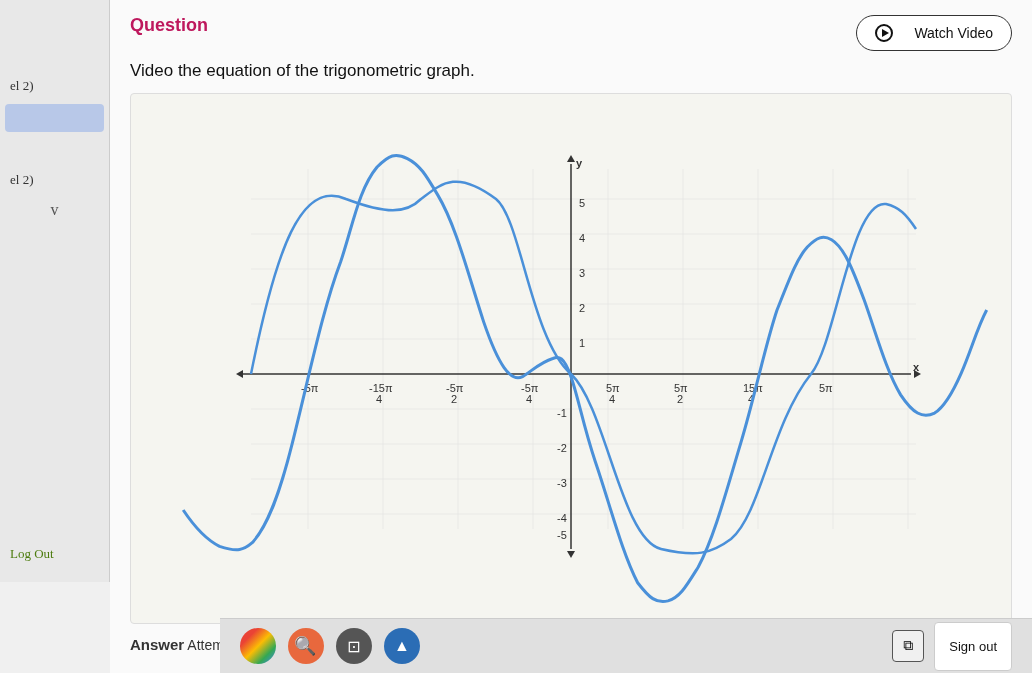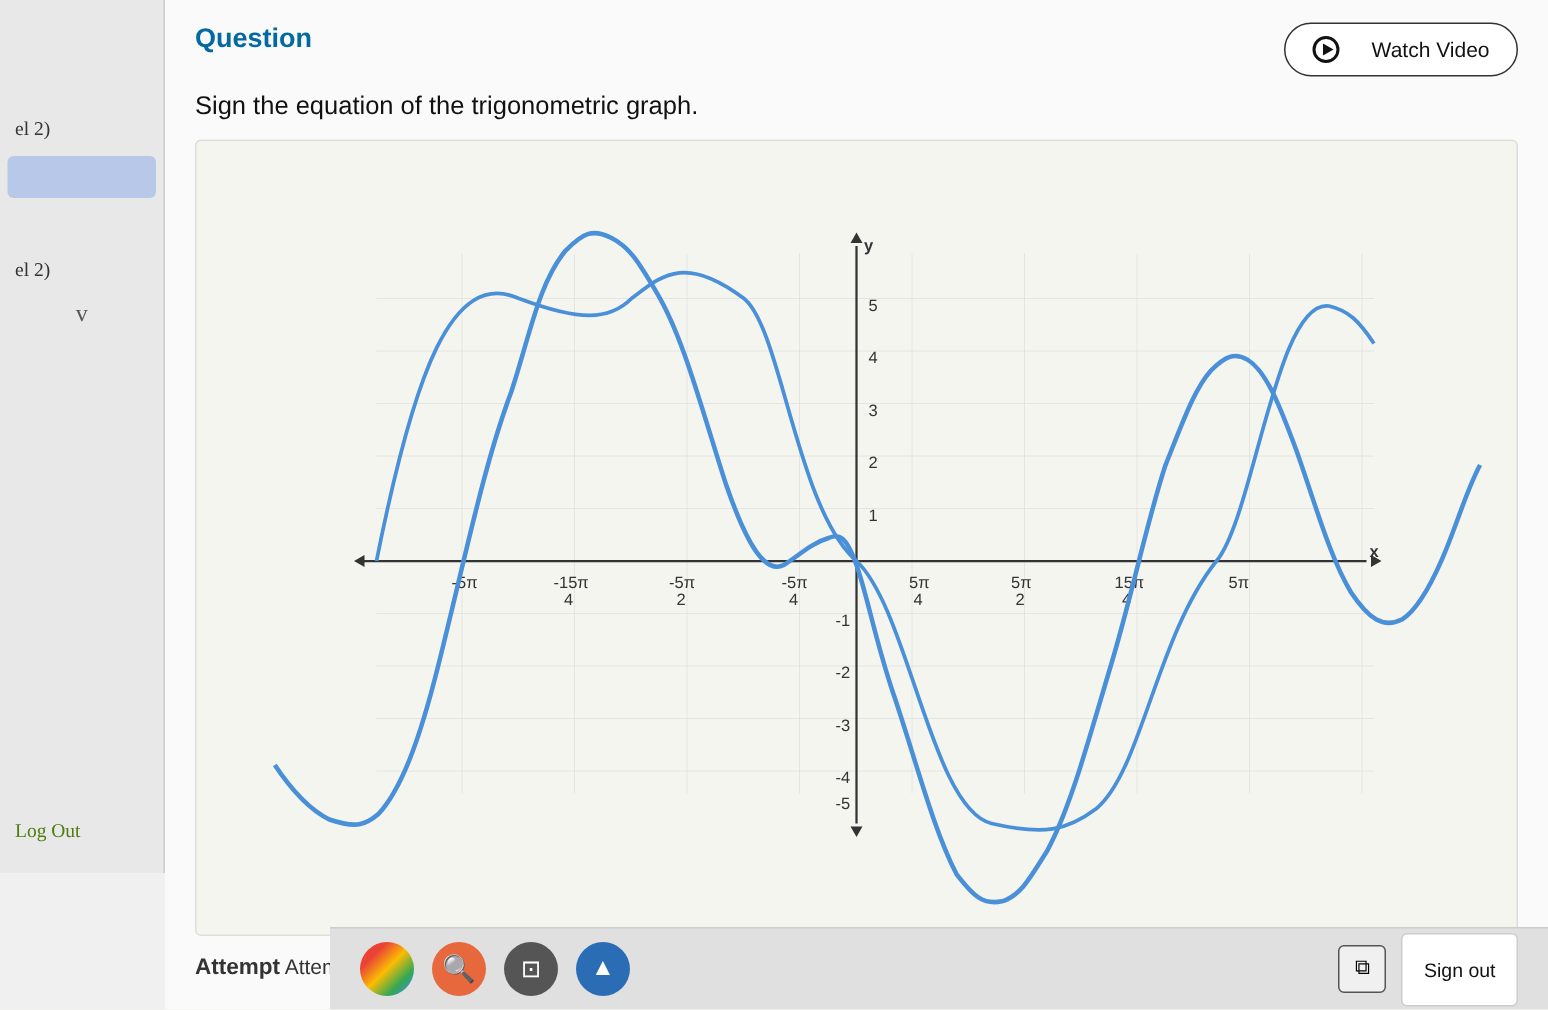--- a/index.html
+++ b/index.html
@@ -63,21 +63,21 @@
     
     .header-row {
       display: flex;
       justify-content: space-between;
       align-items: flex-start;
       margin-bottom: 10px;
     }
     .question-title {
       font-size: 18px;
       font-weight: bold;
-      color: #0369a1;
+      color: #be185d;
       font-family: Arial, sans-serif;
     }
     .watch-video-btn {
       display: flex;
       align-items: center;
       gap: 21px;
       border: 1.5px solid #333;
       border-radius: 20px;
       padding: 8px 18px;
       background: white;
@@ -226,21 +226,21 @@
   <div class="header-row">
     <span class="question-title">Question</span>
     <button class="watch-video-btn">
       <div class="play-icon">
         <div class="play-triangle"></div>
       </div>
       <span>Watch Video</span>
     </button>
   </div>
 
-  <div class="question-text">Sign the equation of the trigonometric graph.</div>
+  <div class="question-text">Video the equation of the trigonometric graph.</div>
 
   <div class="graph-wrapper">
     <svg class="graph" viewBox="0 0 700 420">
 
       <line class="grid-line" x1="87" y1="20" x2="87" y2="380"></line>
       <line class="grid-line" x1="162" y1="20" x2="162" y2="380"></line>
       <line class="grid-line" x1="237" y1="20" x2="237" y2="380"></line>
       <line class="grid-line" x1="312" y1="20" x2="312" y2="380"></line>
       <line class="grid-line" x1="387" y1="20" x2="387" y2="380"></line>
       <line class="grid-line" x1="462" y1="20" x2="462" y2="380"></line>
@@ -340,21 +340,21 @@
         C 575,118 582,135 592,162
         C 602,190 610,220 622,240
         C 632,255 640,260 650,255
         C 658,250 665,238 672,222
         C 680,204 685,185 693,170
         "></path>
     </svg>
   </div>
 
   <div class="answer-section">
-    <strong>Attempt</strong>
+    <strong>Answer</strong>
     <span>Attempt 1 out of 2</span>
   </div>
 
   <div class="taskbar">
     <div class="taskbar-icons">
       <div class="taskbar-icon chrome" title="Chrome"></div>
       <div class="taskbar-icon search" style="background:#e8683d;">
         <span style="font-size:18px;">🔍</span>
       </div>
       <div class="taskbar-icon monitor" style="background:#555; color:white;">

